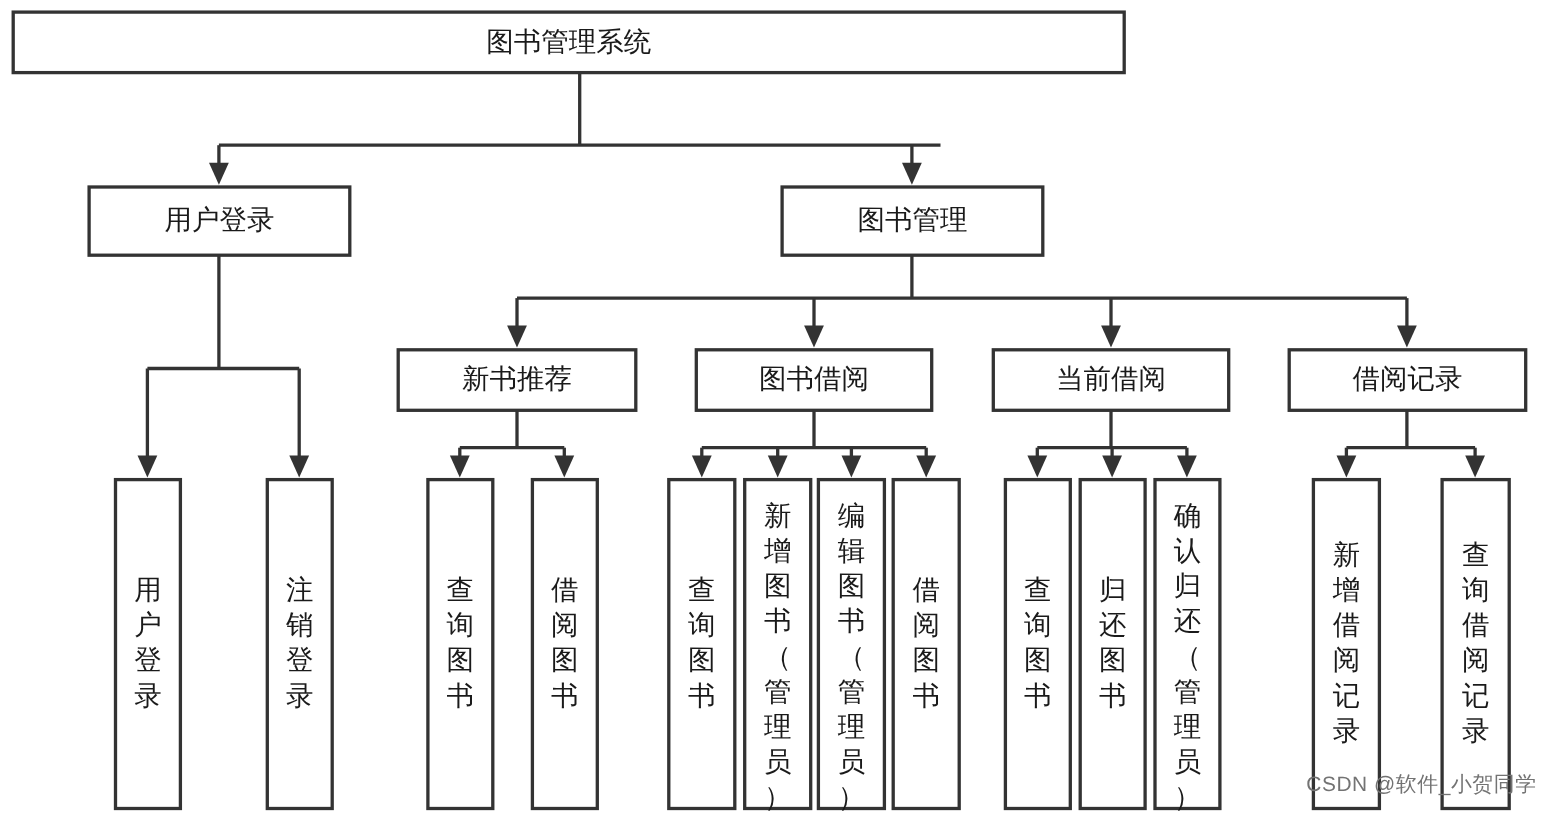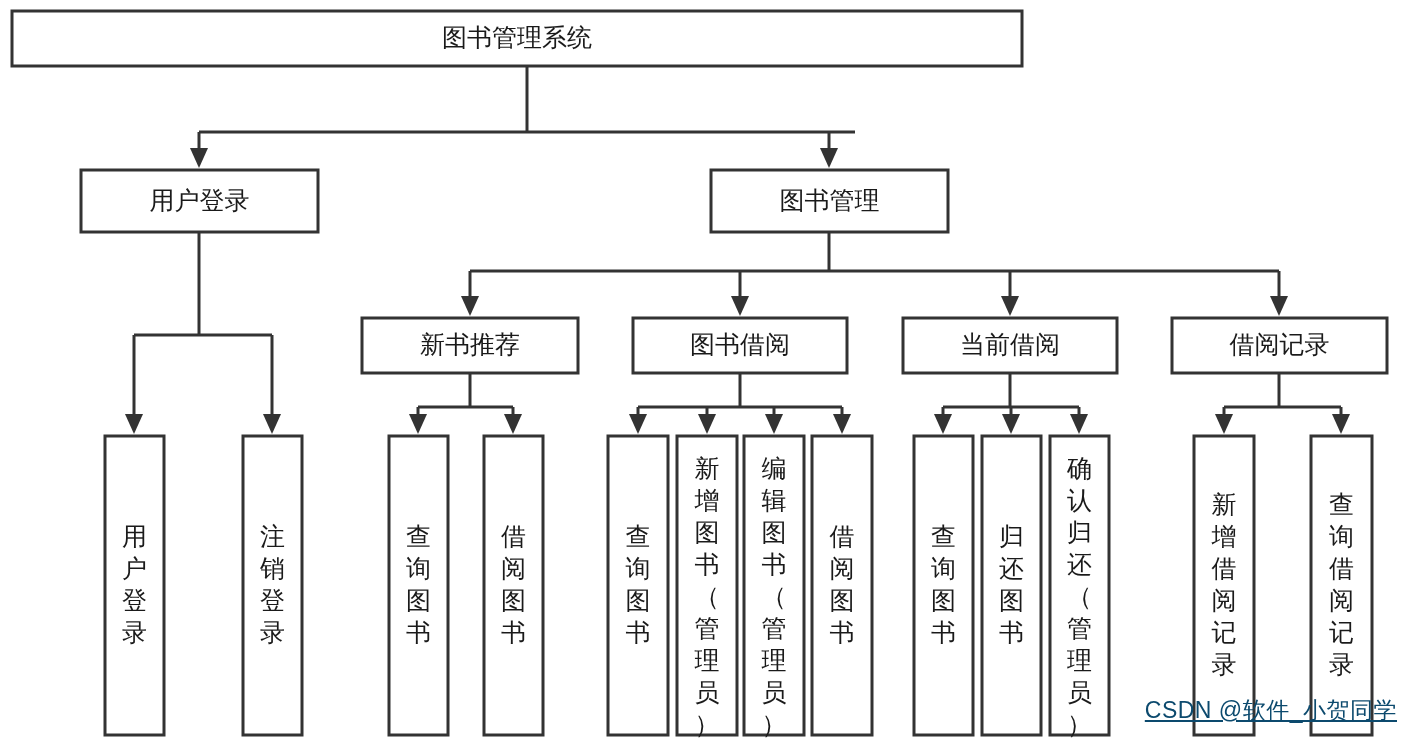--- a/index.html
+++ b/index.html
@@ -54,26 +54,25 @@
     font-size: 25px;
   }
   .label-v tspan {
     text-anchor: middle;
   }
   .watermark {
     position: absolute;
     right: 8px;
     bottom: 4px;
     font-family: "Liberation Sans", "DejaVu Sans", sans-serif;
-    font-size: 23px;
-    color: #0c4a6e;
+    font-size: 19px;
+    color: #737373;
     letter-spacing: 0.5px;
     white-space: nowrap;
     user-select: none;
-    text-decoration: underline;
   }
 </style>
 </head>
 <body>
 
 <div id="diagram-root">
 
   <svg id="tree-svg" viewBox="0 0 1405 747" xmlns="http://www.w3.org/2000/svg">
     <g id="connectors-layer">
         <path d="M 527 66 L 527 132" class="conn"></path>

